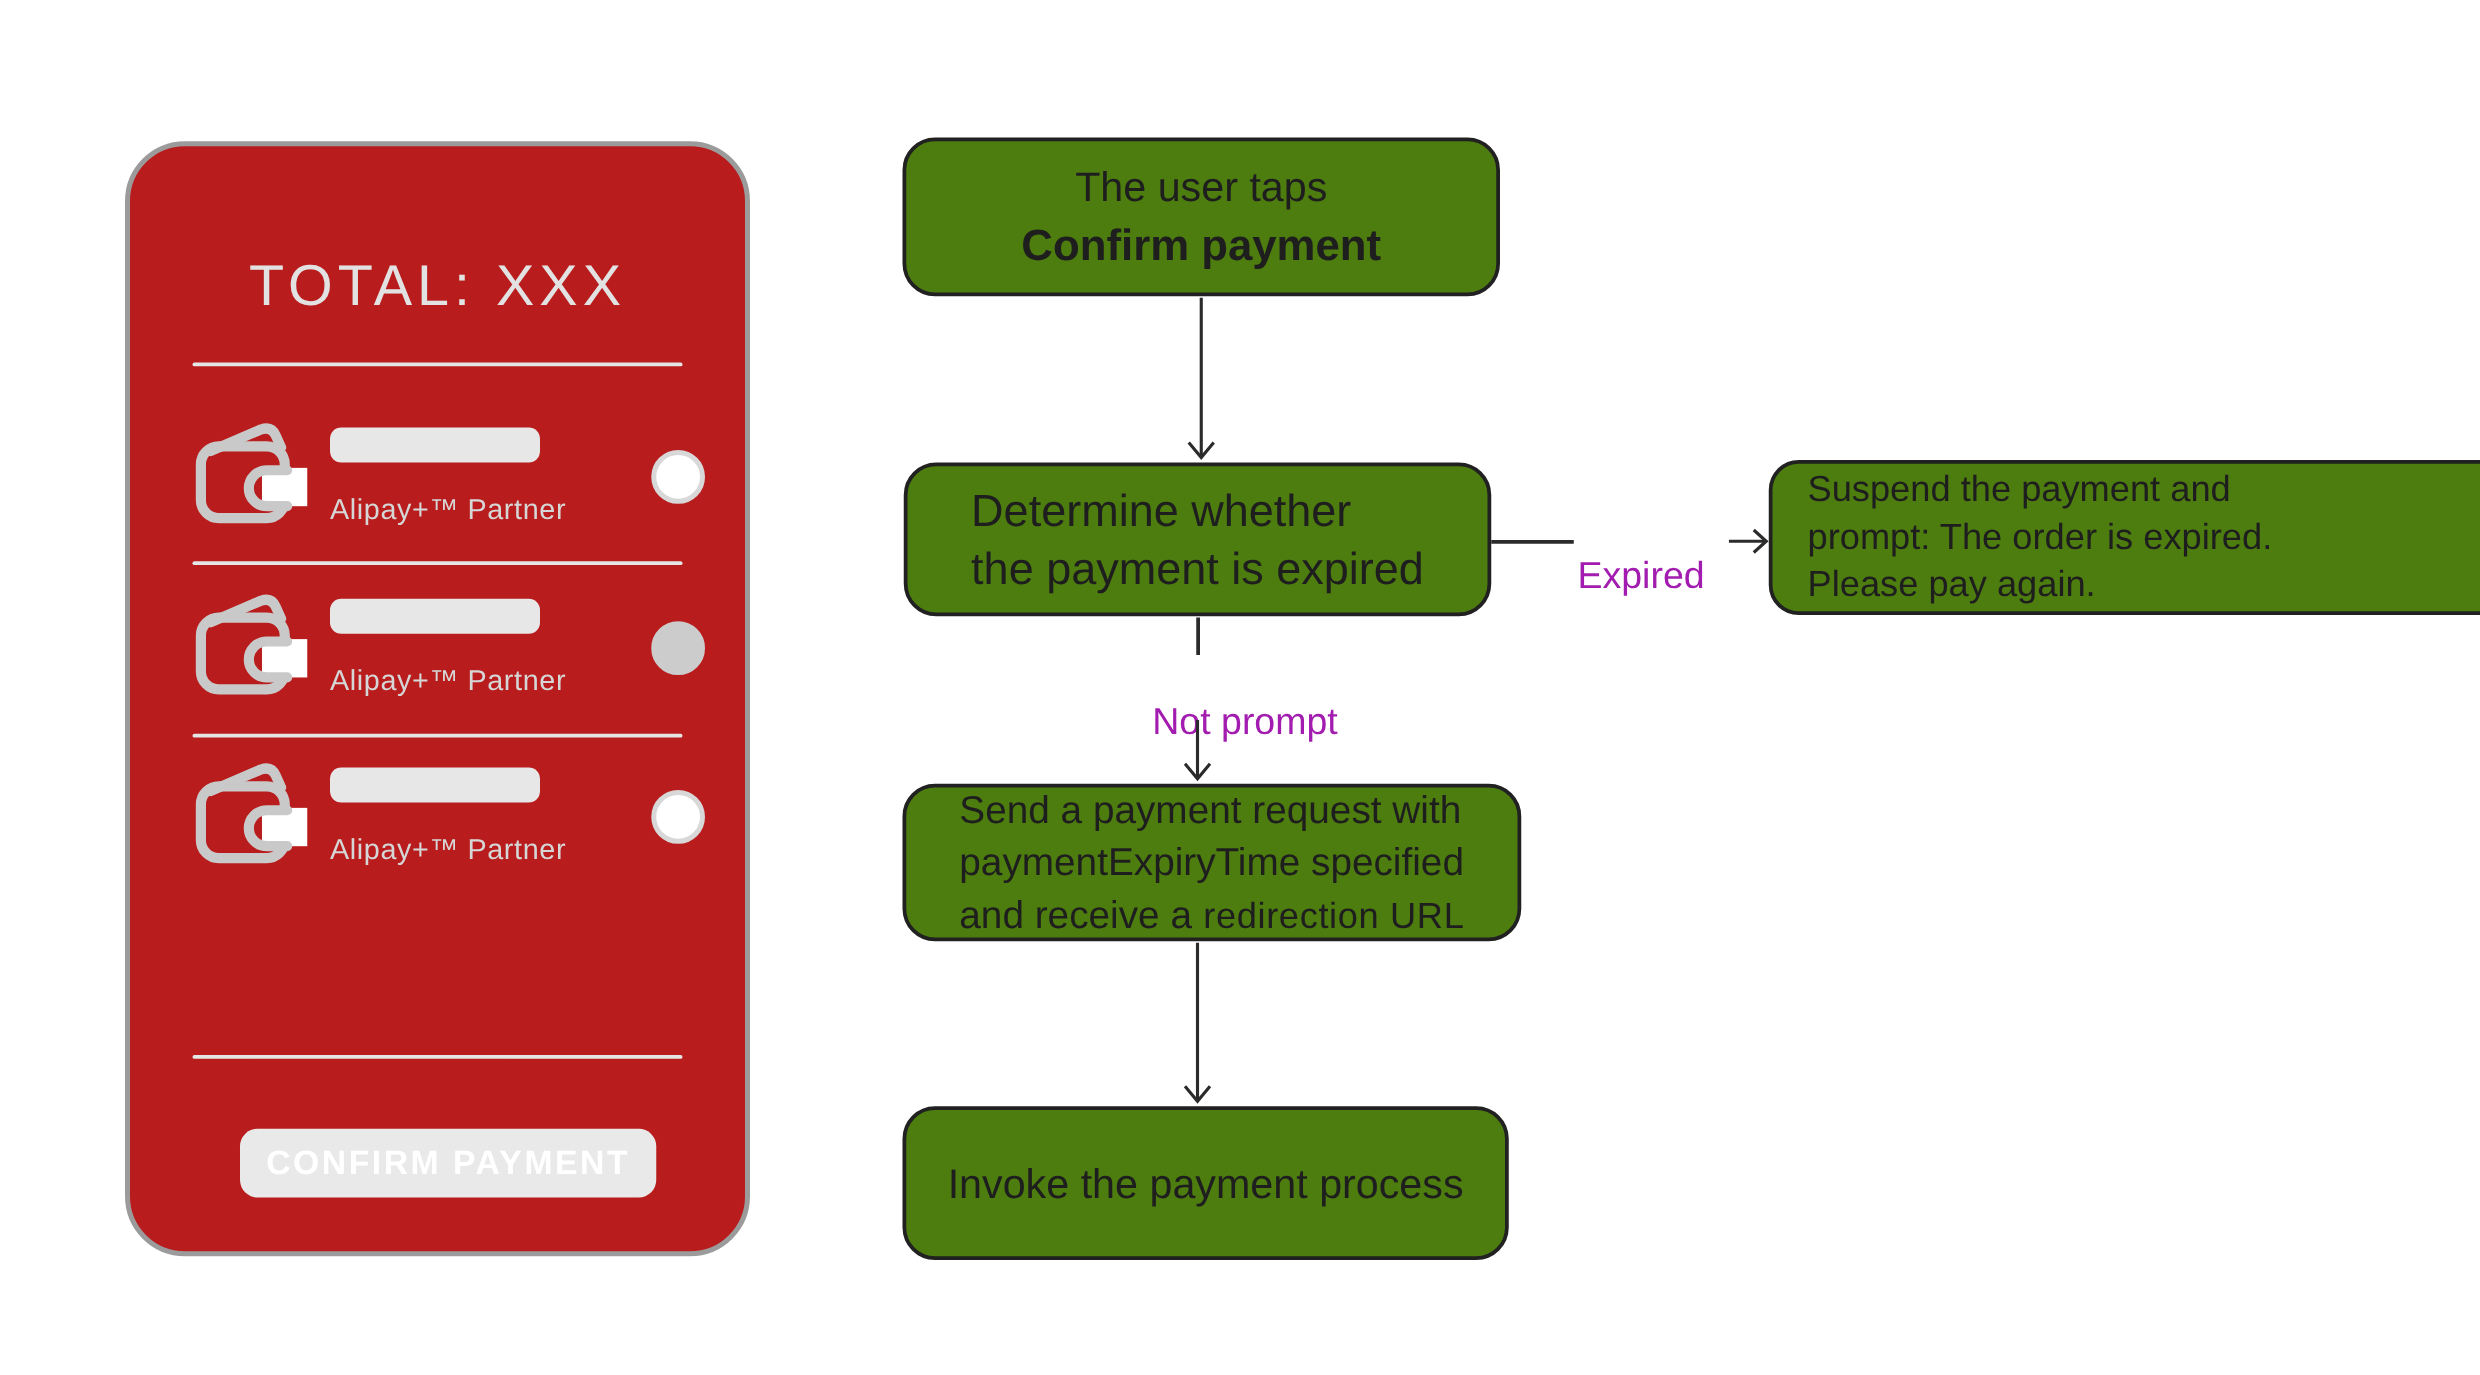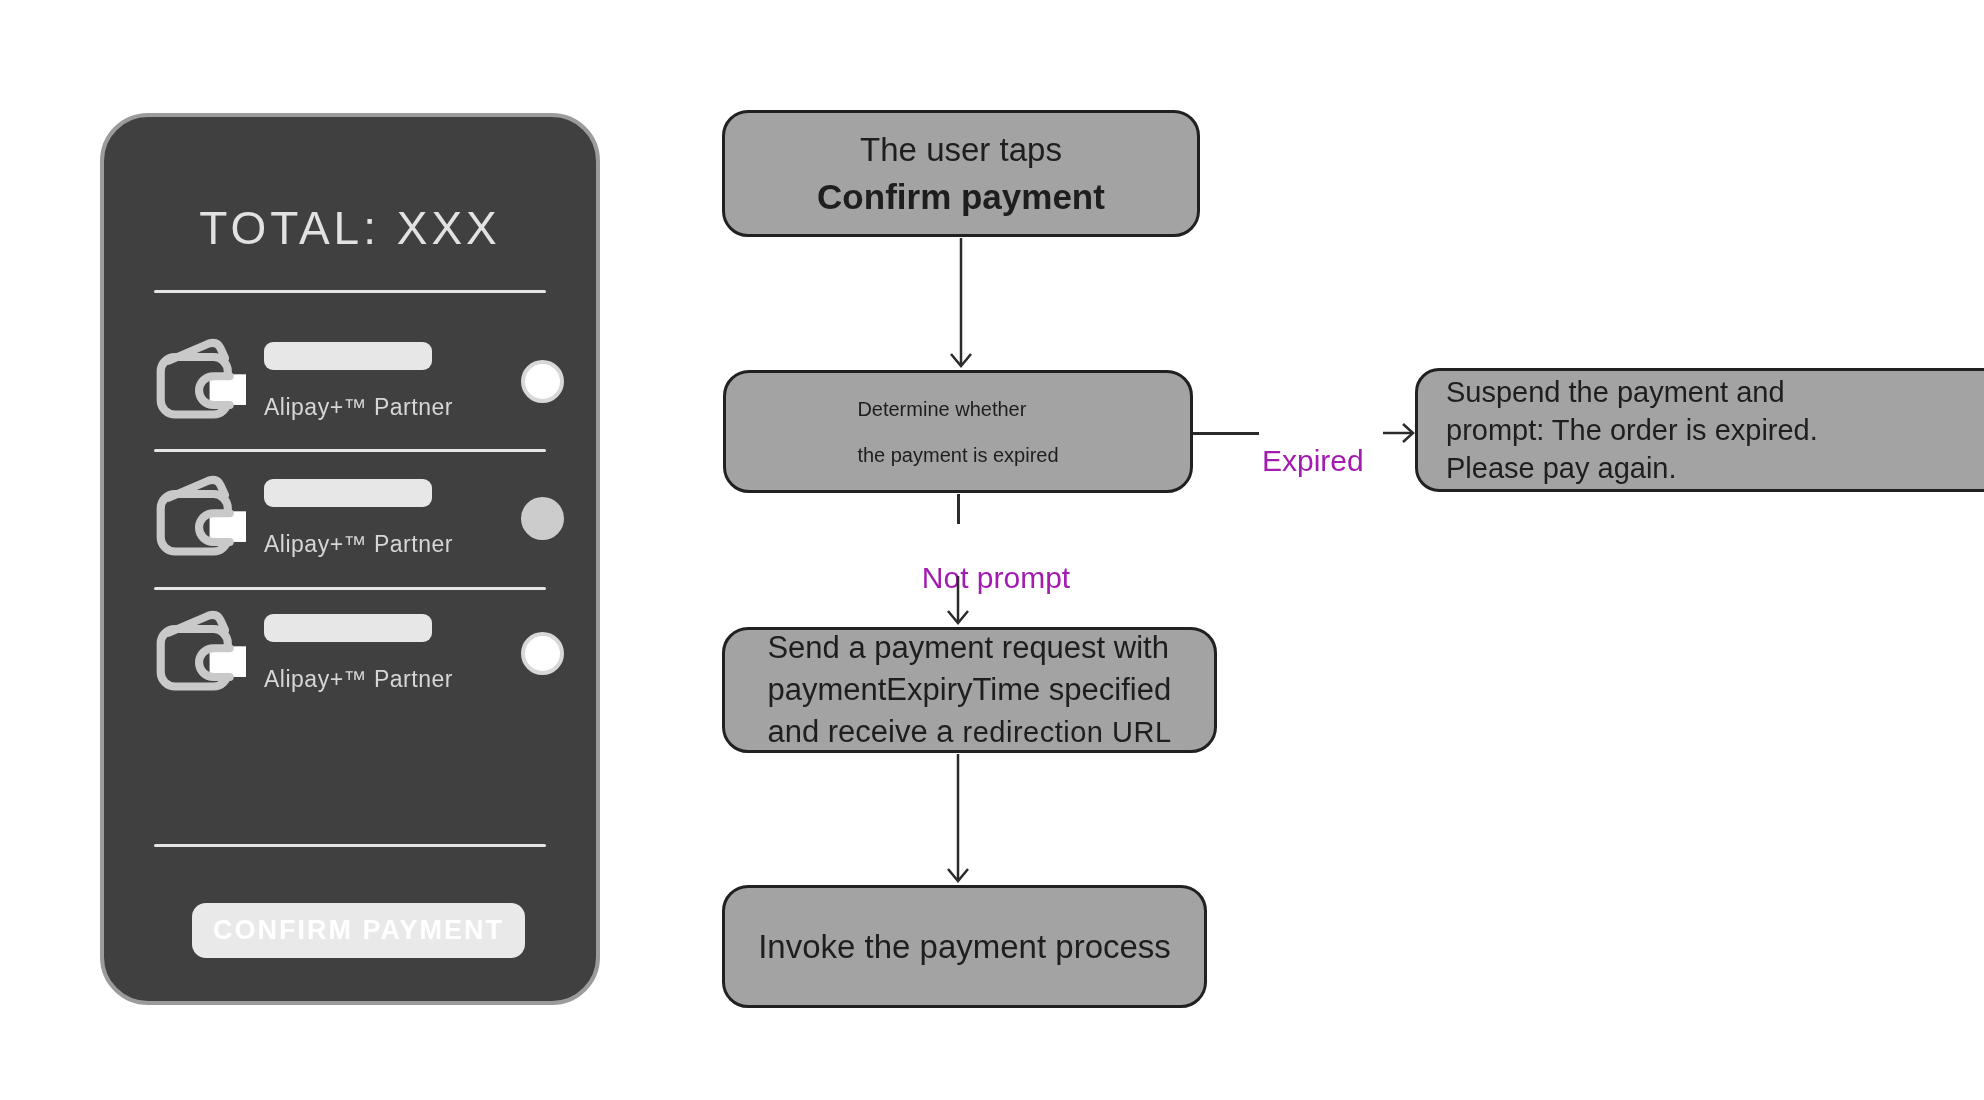--- a/index.html
+++ b/index.html
@@ -3,21 +3,21 @@
 <meta charset="utf-8">
 <style>
   html,body{margin:0;padding:0;background:#ffffff;}
   .canvas{
     position:relative;width:1984px;height:1100px;background:#ffffff;overflow:hidden;
     font-family:"Liberation Sans", sans-serif;color:#1e1e1e;
   }
   
   .phone{
     position:absolute;left:100px;top:113px;width:500px;height:892px;
-    border:4px solid #9b9b9b;border-radius:48px;background:#404040;box-sizing:border-box;
+    border:4px solid #9b9b9b;border-radius:48px;background:#b91c1c;box-sizing:border-box;
   }
   .total{
     position:absolute;left:0;right:0;top:84px;text-align:center;
     font-size:46px;letter-spacing:4px;color:#e2e2e2;font-weight:400;
   }
   .divider{position:absolute;left:50px;right:50px;height:3px;background:#e5e5e5;border-radius:2px;}
   .d1{top:173px}.d2{top:332px}.d3{top:470px}.d4{top:727px}
   .row{position:absolute;left:50px;width:410px;height:96px;display:flex;align-items:center;}
   .r1{top:216px}.r2{top:353px}.r3{top:488px}
   .wallet{width:92px;height:92px;flex:0 0 auto;}
@@ -31,28 +31,28 @@
   }
   .radio.filled{background:#cccccc;border-color:#cccccc;}
   .confirm-btn{
     position:absolute;left:88px;top:786px;width:333px;height:55px;border-radius:14px;
     background:#e9e9e9;border:none;display:flex;align-items:center;justify-content:center;
     color:#ffffff;font-weight:bold;font-size:27px;letter-spacing:2px;cursor:pointer;
     font-family:"Liberation Sans", sans-serif;
   }
   
   .fbox{
-    position:absolute;border:3px solid #212121;border-radius:26px;background:#a3a3a3;
+    position:absolute;border:3px solid #212121;border-radius:26px;background:#4d7c0f;
     box-sizing:border-box;display:flex;align-items:center;justify-content:center;
   }
   .b1{left:722px;top:110px;width:478px;height:127px;text-align:center;flex-direction:column;}
   .b1 .l1{font-size:33px;line-height:46px;}
   .b1 .l2{font-size:35px;line-height:48px;font-weight:bold;}
   .b2{left:723px;top:370px;width:470px;height:123px;}
-  .b2 .txt{text-align:left;font-size:20px;line-height:46px;}
+  .b2 .txt{text-align:left;font-size:36px;line-height:46px;}
   .bs{left:1415px;top:368px;width:598px;height:124px;border-radius:24px;justify-content:flex-start;}
   .bs .txt{text-align:left;font-size:29px;line-height:38px;padding-left:28px;}
   .b3{left:722px;top:627px;width:495px;height:126px;}
   .b3 .txt{text-align:left;font-size:31px;line-height:42px;}
   .b3 .inserted{font-size:29px;margin-left:9px;letter-spacing:0.5px;}
   .b4{left:722px;top:885px;width:485px;height:123px;}
   .b4 .txt{font-size:33px;}
   .edge-label{position:absolute;font-size:30px;color:#a21caf;white-space:nowrap;margin-top:30px;}
   .lbl-expired{left:1262px;top:414px;}
   .lbl-notexpired{left:890px;top:531px;width:212px;text-align:center;}

